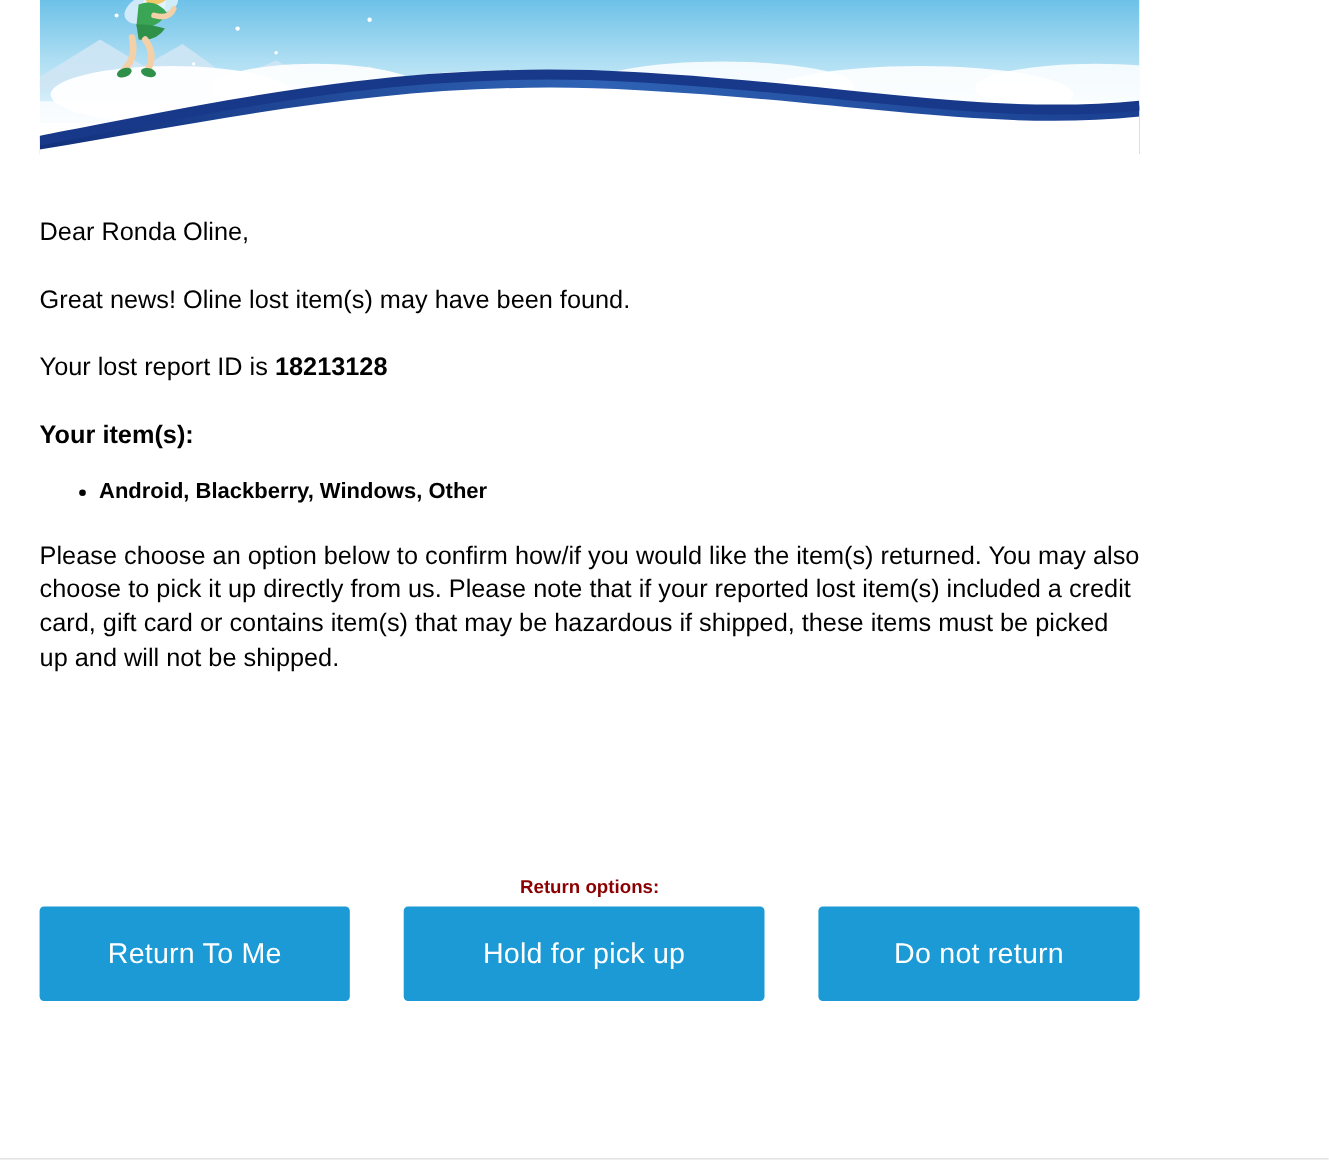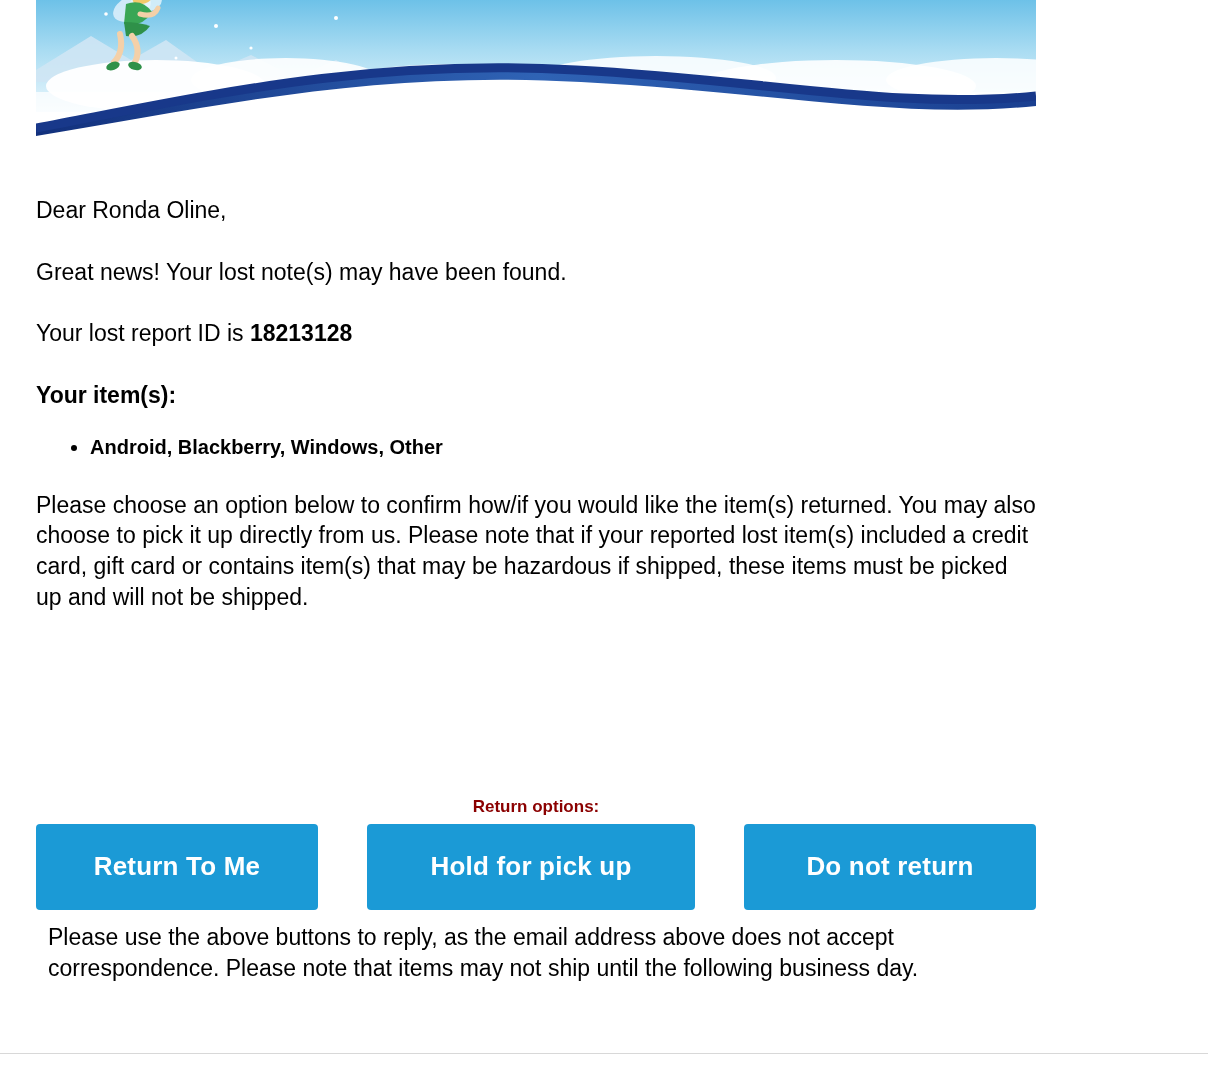--- a/index.html
+++ b/index.html
@@ -94,21 +94,21 @@
     left: 0;
     top: 628px;
     width: 1000px;
     display: flex;
     justify-content: space-between;
     align-items: flex-start;
   }
   .btn {
     background: #1b9ad6;
     color: #ffffff;
-    font-weight: bold;
+    font-weight: normal;
     font-size: 26px;
     text-align: center;
     border: none;
     border-radius: 4px;
     padding: 27px 0 28px 0;
     cursor: pointer;
     font-family: "Liberation Sans", sans-serif;
     letter-spacing: 0.2px;
   }
   .btn-1 { width: 282px; }
@@ -198,21 +198,21 @@
         <path d="M0 136 C 180 106, 340 70, 545 82 C 735 92, 865 120, 1000 106 L1000 140 L0 140 Z" fill="#ffffff"></path>
         <path d="M0 128 C 170 96, 330 58, 540 70 C 730 80, 860 110, 1000 96" stroke="#18388a" stroke-width="9" fill="none"></path>
       </g>
     </svg>
   </div>
 
   <div class="content">
 
     <p>Dear Ronda Oline,</p>
 
-    <p>Great news! Your lost note(s) may have been found.</p>
+    <p>Great news! Oline lost item(s) may have been found.</p>
 
     <p><span>Your lost report ID is </span><b>18213128</b></p>
 
     <p class="tight"><b>Your item(s):</b></p>
 
     <ul class="items">
       <li>
         <span>Android, Blackberry, Windows, Other</span>
       </li>
     </ul>
@@ -220,19 +220,18 @@
     <p class="paragraph-block">Please choose an option below to confirm how/if you would like the item(s) returned. You may also choose to pick it up directly from us. Please note that if your reported lost item(s) included a credit card, gift card or contains item(s) that may be hazardous if shipped, these items must be picked up and will not be shipped.</p>
 
     <div class="return-title">Return options:</div>
 
     <div class="buttons">
       <button class="btn btn-1">Return To Me</button>
       <button class="btn btn-2">Hold for pick up</button>
       <button class="btn btn-3">Do not return</button>
     </div>
 
-    <div class="footnote">Please use the above buttons to reply, as the email address above does not accept correspondence. Please note that items may not ship until the following business day.</div>
 
   </div>
 
   <div class="bottom-rule"></div>
 
 </div>
 
 </body></html>

